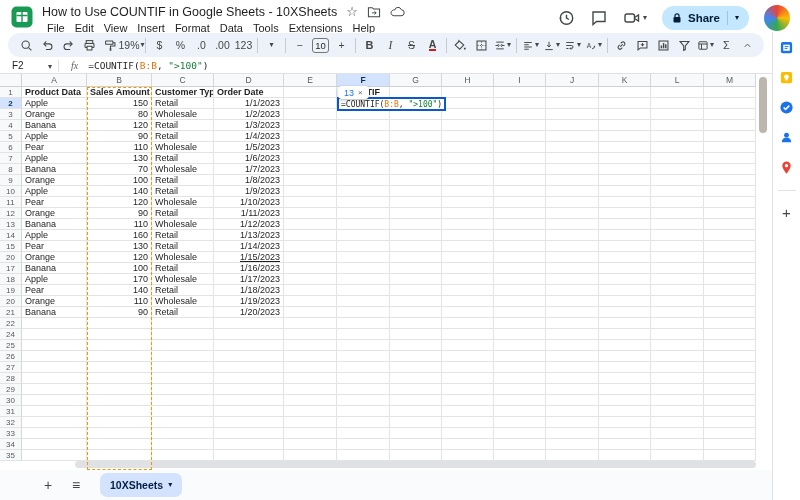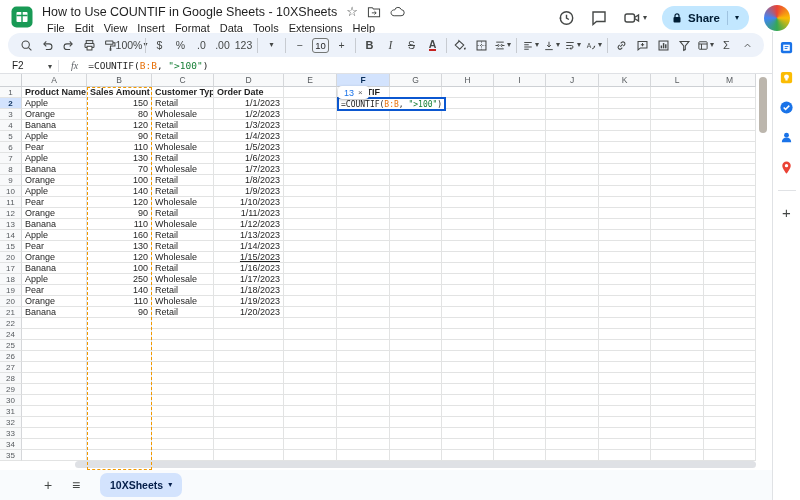--- a/index.html
+++ b/index.html
@@ -208,21 +208,21 @@
             </svg>
           </div>
           <div class="tb-btn">
             <svg width="13" height="13" viewBox="0 0 16 16">
               <rect x="2" y="2.5" width="9" height="4" rx="0.5" stroke="#444746" stroke-width="1.3" fill="none"></rect>
               <path d="M11 4.5h2.5v4H8V11" stroke="#444746" stroke-width="1.3" fill="none"></path>
               <rect x="7" y="11" width="2" height="3.5" fill="#444746"></rect>
             </svg>
           </div>
           <div class="tb-btn">
-            <span class="tb-label">100%</span>
+            <span class="tb-label">19%</span>
             <span class="caret">▾</span>
           </div>
           <div class="tb-sep"></div>
           <div class="tb-btn">
             <span class="tb-label">$</span>
           </div>
           <div class="tb-btn">
             <span class="tb-label">%</span>
           </div>
           <div class="tb-btn">
@@ -378,21 +378,21 @@
             <div class="g-col-hdr" style="width: 52px;">G</div>
             <div class="g-col-hdr" style="width: 52px;">H</div>
             <div class="g-col-hdr" style="width: 52px;">I</div>
             <div class="g-col-hdr" style="width: 53px;">J</div>
             <div class="g-col-hdr" style="width: 52px;">K</div>
             <div class="g-col-hdr" style="width: 53px;">L</div>
             <div class="g-col-hdr" style="width: 52px;">M</div>
           </div>
           <div class="g-row">
             <div class="g-rownum">1</div>
-            <div class="g-cell bold" style="width: 65px;">Product Name</div>
+            <div class="g-cell bold" style="width: 65px;">Product Data</div>
             <div class="g-cell bold" style="width: 65px;">Sales Amount</div>
             <div class="g-cell bold" style="width: 62px;">Customer Type</div>
             <div class="g-cell bold" style="width: 70px;">Order Date</div>
             <div class="g-cell" style="width: 53px;"></div>
             <div class="g-cell bold" style="width: 53px;">COUNTIF</div>
             <div class="g-cell" style="width: 52px;"></div>
             <div class="g-cell" style="width: 52px;"></div>
             <div class="g-cell" style="width: 52px;"></div>
             <div class="g-cell" style="width: 53px;"></div>
             <div class="g-cell" style="width: 52px;"></div>
@@ -651,21 +651,21 @@
             <div class="g-cell" style="width: 52px;"></div>
             <div class="g-cell" style="width: 52px;"></div>
             <div class="g-cell" style="width: 53px;"></div>
             <div class="g-cell" style="width: 52px;"></div>
             <div class="g-cell" style="width: 53px;"></div>
             <div class="g-cell" style="width: 52px;"></div>
           </div>
           <div class="g-row">
             <div class="g-rownum">18</div>
             <div class="g-cell" style="width: 65px;">Apple</div>
-            <div class="g-cell num" style="width: 65px;">250</div>
+            <div class="g-cell num" style="width: 65px;">170</div>
             <div class="g-cell" style="width: 62px;">Wholesale</div>
             <div class="g-cell num" style="width: 70px;">1/17/2023</div>
             <div class="g-cell" style="width: 53px;"></div>
             <div class="g-cell" style="width: 53px;"></div>
             <div class="g-cell" style="width: 52px;"></div>
             <div class="g-cell" style="width: 52px;"></div>
             <div class="g-cell" style="width: 52px;"></div>
             <div class="g-cell" style="width: 53px;"></div>
             <div class="g-cell" style="width: 52px;"></div>
             <div class="g-cell" style="width: 53px;"></div>

